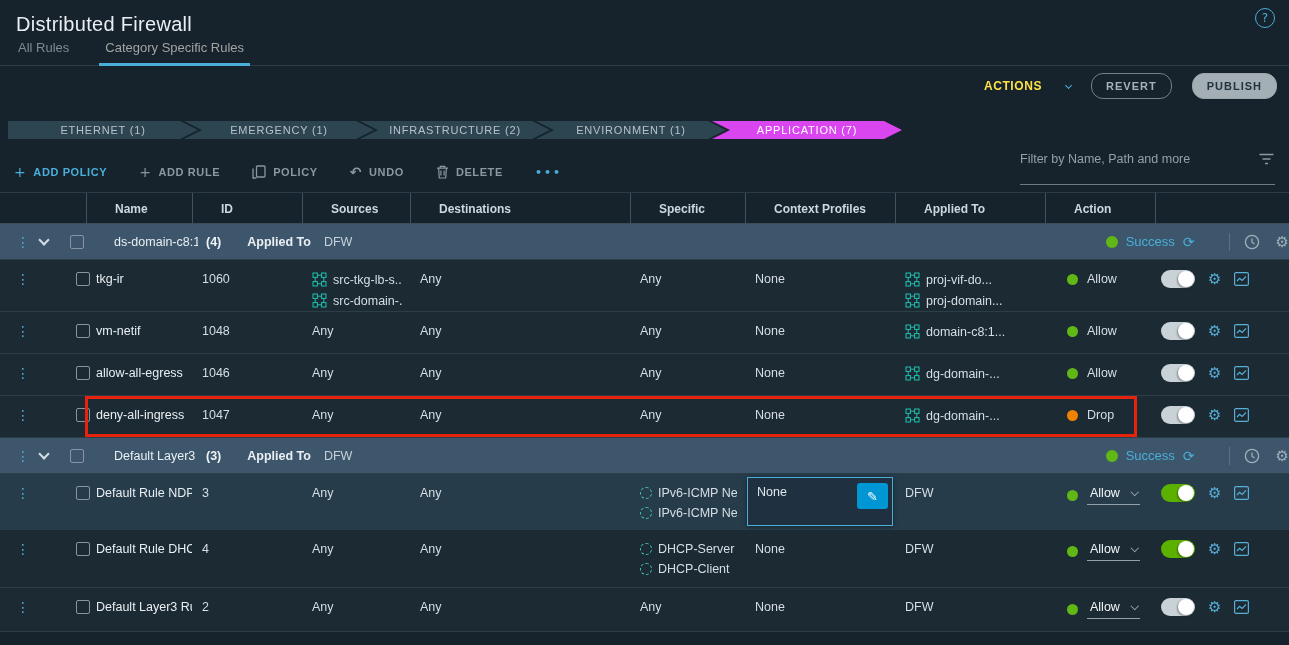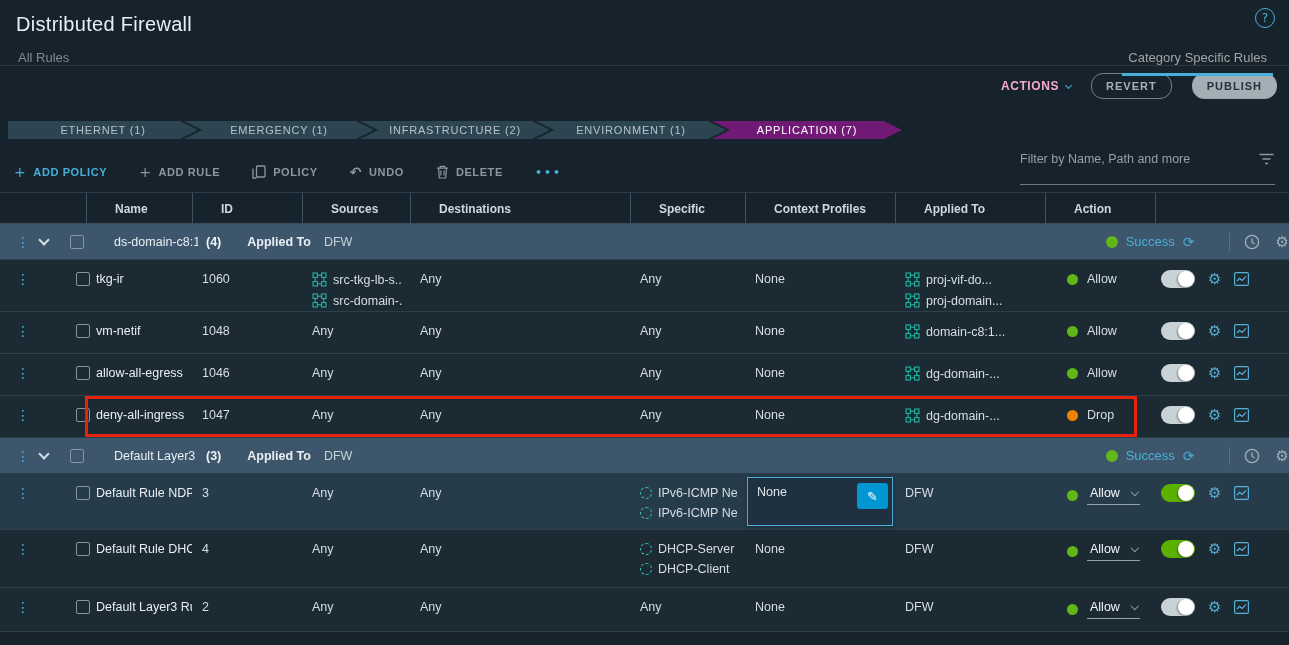--- a/index.html
+++ b/index.html
@@ -9,39 +9,39 @@
     font-family:"Liberation Sans", sans-serif;
     overflow:hidden; position:relative; font-size:12.5px;
   }
   .glyph { font-family:"DejaVu Sans", sans-serif; }
 
   
   .page-head { position:relative; border-bottom:1px solid #2b3c47; padding:13px 16px 0 16px; height:66px; }
   .page-title { font-size:20px; font-weight:400; color:#e9eef3; letter-spacing:.3px; }
   .help { position:absolute; right:14px; top:8px; width:20px; height:20px; border:1.5px solid #49afd9;
           border-radius:50%; color:#49afd9; font-size:12px; display:flex; align-items:center; justify-content:center; cursor:pointer; }
-  .tabs { display:flex; gap:28px; margin-top:10px; padding-left:0;justify-content:space-between; }
+  .tabs { display:flex; gap:28px; padding-left:0; }
   .tab { font-size:13px; color:#7d8b94; padding:4px 2px 8px 2px; cursor:pointer; }
   .tab.active { color:#a3a3a3; border-bottom:3px solid #49afd9; padding-left:6px; padding-right:6px; }
 
   
   .actions-bar { height:40px; display:flex; align-items:center; justify-content:flex-end; gap:20px; padding-right:12px; }
-  .actions-link { color:#f9a8d4; font-size:12px; font-weight:700; letter-spacing:.6px; display:inline-flex; align-items:center; gap:7px; cursor:pointer; }
+  .actions-link { color:#fde047; font-size:12px; font-weight:700; letter-spacing:.6px; display:inline-flex; align-items:center; gap:24px; cursor:pointer; }
   .btn { font-size:11px; font-weight:700; letter-spacing:1px; padding:6px 14px; border-radius:12px; cursor:pointer; }
   .btn.outline { border:1px solid #72818a; color:#a5b2b9; background:transparent; }
   .btn.solid { border:1px solid #9ba6ac; color:#22333e; background:#a4afb5; }
 
   
   .cats { display:flex; align-items:center; height:44px; padding-left:8px; margin-top:2px; }
   .cat { flex:0 0 190px; height:18px; background:#2d4451; color:#b6c2cb; font-size:11px; letter-spacing:.8px;
          display:flex; align-items:center; justify-content:center; cursor:pointer;
          clip-path:polygon(18px 50%, 0 0, calc(100% - 18px) 0, 100% 50%, calc(100% - 18px) 100%, 0 100%); }
   .cat:first-child { clip-path:polygon(0 0, calc(100% - 18px) 0, 100% 50%, calc(100% - 18px) 100%, 0 100%); }
   .cat + .cat { margin-left:-14px; }
-  .cat.active { background:#701a75; color:#ffffff; }
+  .cat.active { background:#d946ef; color:#ffffff; }
 
   
   .toolbar { height:40px; display:flex; align-items:center; padding:0 14px; position:relative; }
   .titem { display:inline-flex; align-items:center; gap:7px; font-size:11px; font-weight:700; letter-spacing:.6px;
            color:#8b98a1; margin-right:32px; cursor:pointer; }
   .titem.blue { color:#49afd9; }
   .titem svg { stroke:#8b98a1; }
   .plus { font-size:14px; font-weight:400; line-height:10px; }
   .more { color:#49afd9; font-size:11px; letter-spacing:2px; font-weight:700; cursor:pointer; }
   .filter { position:absolute; right:14px; bottom:7px; width:255px; border-bottom:1px solid #6c7b85;

